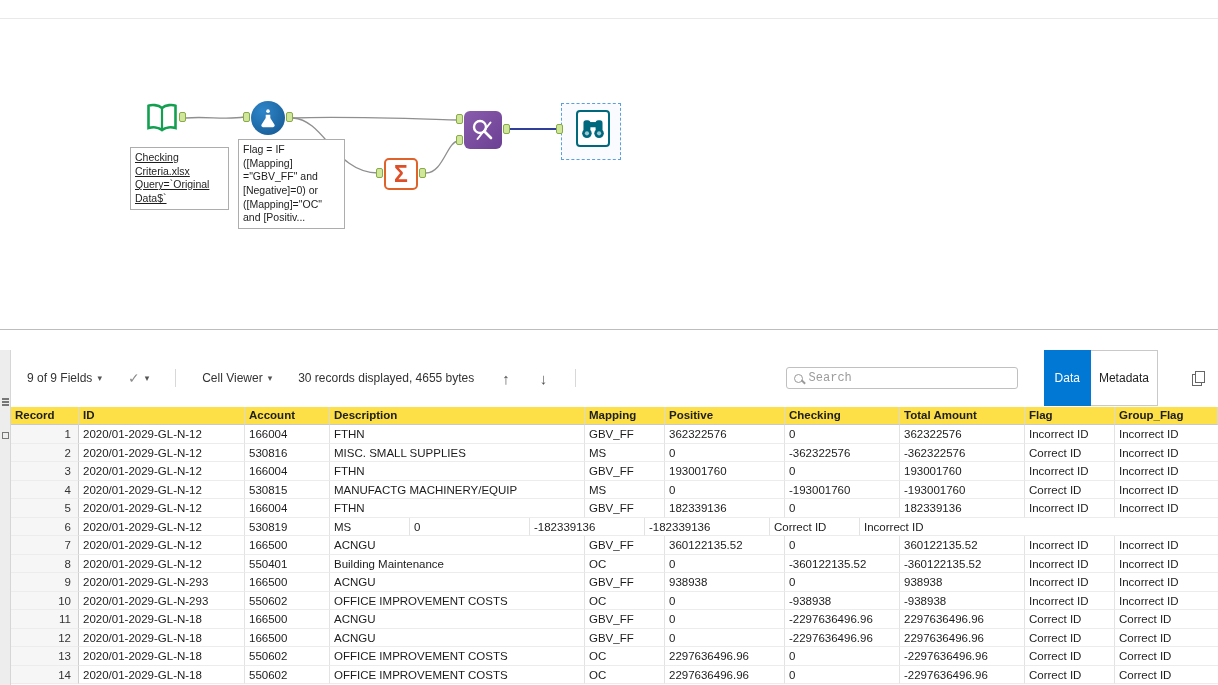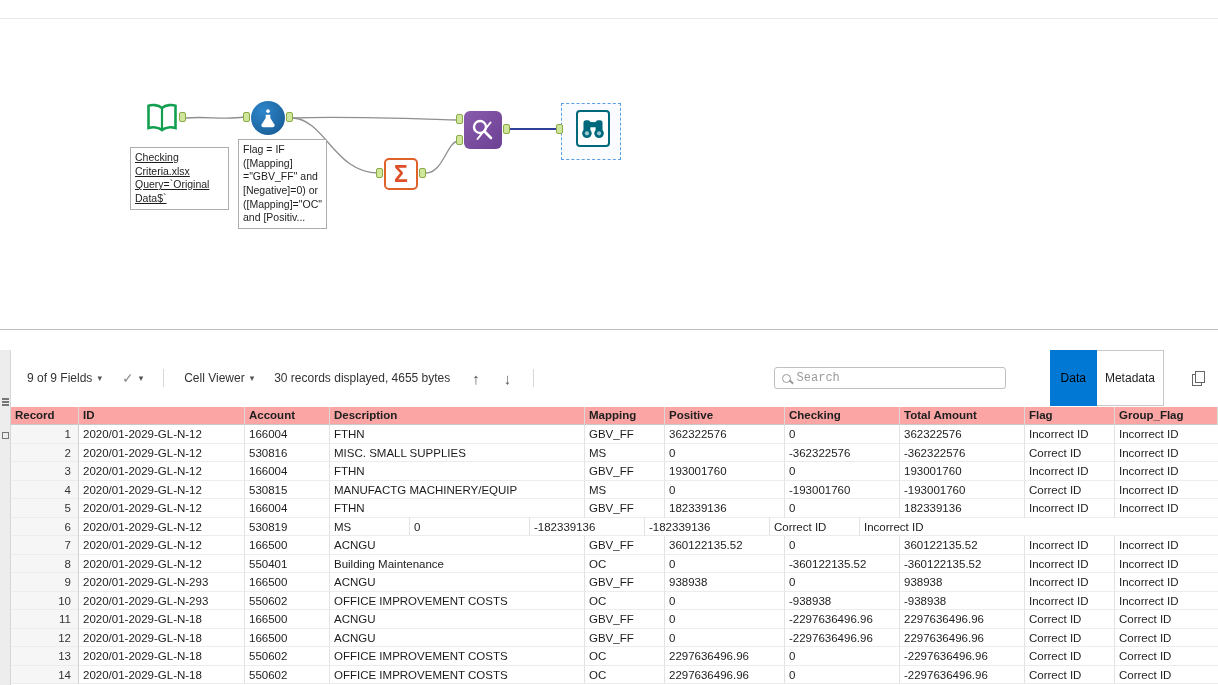--- a/index.html
+++ b/index.html
@@ -23,60 +23,60 @@
     background:linear-gradient(135deg,#8a5cae,#6b3f92); border-radius:6px;
     display:flex; align-items:center; justify-content:center; }
   .browse-sel { position:absolute; left:561px; top:103px; width:60px; height:57px;
     border:1px dashed #5aa0e0; background:rgba(90,160,224,0.04); }
   .browse-icon { position:absolute; left:576px; top:110px; width:34px; height:37px; background:#fff;
     border:2px solid #00687d; border-radius:4px; display:flex; align-items:center; justify-content:center; }
 
   .annotation { position:absolute; background:#fff; border:1px solid #adadad; padding:3px 4px;
     font-size:10.5px; line-height:1.3; color:#1d1d1d; white-space:pre-line; }
   .ann1 { left:130px; top:147px; width:99px;text-decoration:underline; }
-  .ann2 { left:238px; top:139px; width:89px; }
+  .ann2 { left:238px; top:139px; width:107px; }
 
   
   .results { position:absolute; top:329px; left:0; width:1218px; bottom:0; background:#fff;
     border-top:1px solid #bdbdbd; }
   .r-title { position:absolute; top:0; left:0; right:0; height:20px; background:#f1f1f1;
     border-bottom:1px solid #dcdcdc; font-size:11px; color:#555; line-height:19px; padding-left:2px; }
   .r-strip { position:absolute; top:20px; left:0; bottom:0; width:11px; background:#ededed;
     border-right:1px solid #d6d6d6; display:flex; flex-direction:column; align-items:center; padding-top:48px; gap:26px; }
   .bars { width:7px; height:2px; background:#777; box-shadow:0 3px 0 #777, 0 6px 0 #777; margin-bottom:6px; }
   .sq { width:7px; height:7px; border:1px solid #777; }
 
   .r-toolbar { position:absolute; top:20px; left:11px; right:0; height:56px; display:flex;
-    align-items:center; padding:0 8px 0 16px; gap:20px; font-size:12px; color:#333; background:#fff; }
+    align-items:center; padding:0 8px 0 16px; gap:26px; font-size:12px; color:#333; background:#fff; }
   .drop { display:flex; align-items:center; gap:5px; cursor:default; }
   .caret { font-size:9px; color:#555; }
   .check { color:#8a8a8a; font-size:14px; }
   .vsep { width:1px; height:18px; background:#d8d8d8; }
   .navarrow { font-size:15px; color:#555; padding:0 2px; }
   .spacer { flex:1; }
   .searchbox { display:flex; align-items:center; gap:6px; width:232px; height:22px;
     border:1px solid #c0c0c0; border-radius:3px; background:#fff; padding:0 7px; }
   .mag { width:9px; height:9px; border:1.5px solid #9a9a9a; border-radius:50%; position:relative; flex:none; }
   .mag::after { content:""; position:absolute; width:5px; height:1.5px; background:#9a9a9a;
     transform:rotate(45deg); right:-4px; bottom:-1px; }
   .searchbox input { border:none; outline:none; font-size:12px; width:100%;
     font-family:Liberation Mono, monospace; color:#333; }
   .searchbox input::placeholder { color:#9b9b9b; }
   .seg { display:flex; }
-  .btn-data { background:#0078d4; color:#000000; font-size:12px; padding:20px 10px; border:1px solid #0078d4;margin-left:24px; }
+  .btn-data { background:#0078d4; color:#ffffff; font-size:12px; padding:20px 10px; border:1px solid #0078d4; }
   .btn-meta { background:#fff; color:#222; font-size:12px; padding:4px 8px; border:1px solid #c9c9c9; border-left:none; }
   .copyicon { position:relative; width:12px; height:14px; margin:0 6px 0 8px; flex:none; }
   .copyicon::before { content:""; position:absolute; left:0; top:3px; width:8px; height:10px; border:1.4px solid #666; background:#fff; }
   .copyicon::after { content:""; position:absolute; left:3px; top:0; width:8px; height:10px; border:1.4px solid #666; background:#fff; }
 
   .r-table { position:absolute; top:77px; left:11px; right:0; bottom:0; overflow:hidden; }
   .trow, .thead { display:flex; width:100%; }
   .cell { flex:none; padding:0 4px; border-right:1px solid #e3e3e3; border-bottom:1px solid #ececec;
     overflow:hidden; white-space:nowrap; line-height:18.5px; height:18.5px; font-size:11.5px; color:#1c1c1c; }
-  .thead .cell { background:#fca5a5; font-weight:bold; color:#202020; height:18px; line-height:17px;
+  .thead .cell { background:#fde047; font-weight:bold; color:#202020; height:18px; line-height:17px;
     border-right:1px solid #d9d9d9; border-bottom:1px solid #c9c9c9; }
   .rec { background:#f6f6f6; text-align:right; border-right:1px solid #cfcfcf; color:#333; padding-right:7px; }
   .c0{width:68px}.c1{width:166px}.c2{width:85px}.c3{width:255px}.c4{width:80px}
   .c5{width:120px}.c6{width:115px}.c7{width:125px}.c8{width:90px}.c9{flex:1 1 auto; border-right:none;}
 </style>
 </head>
 <body>
 
 <div class="canvas">
   <div class="topline"></div>

